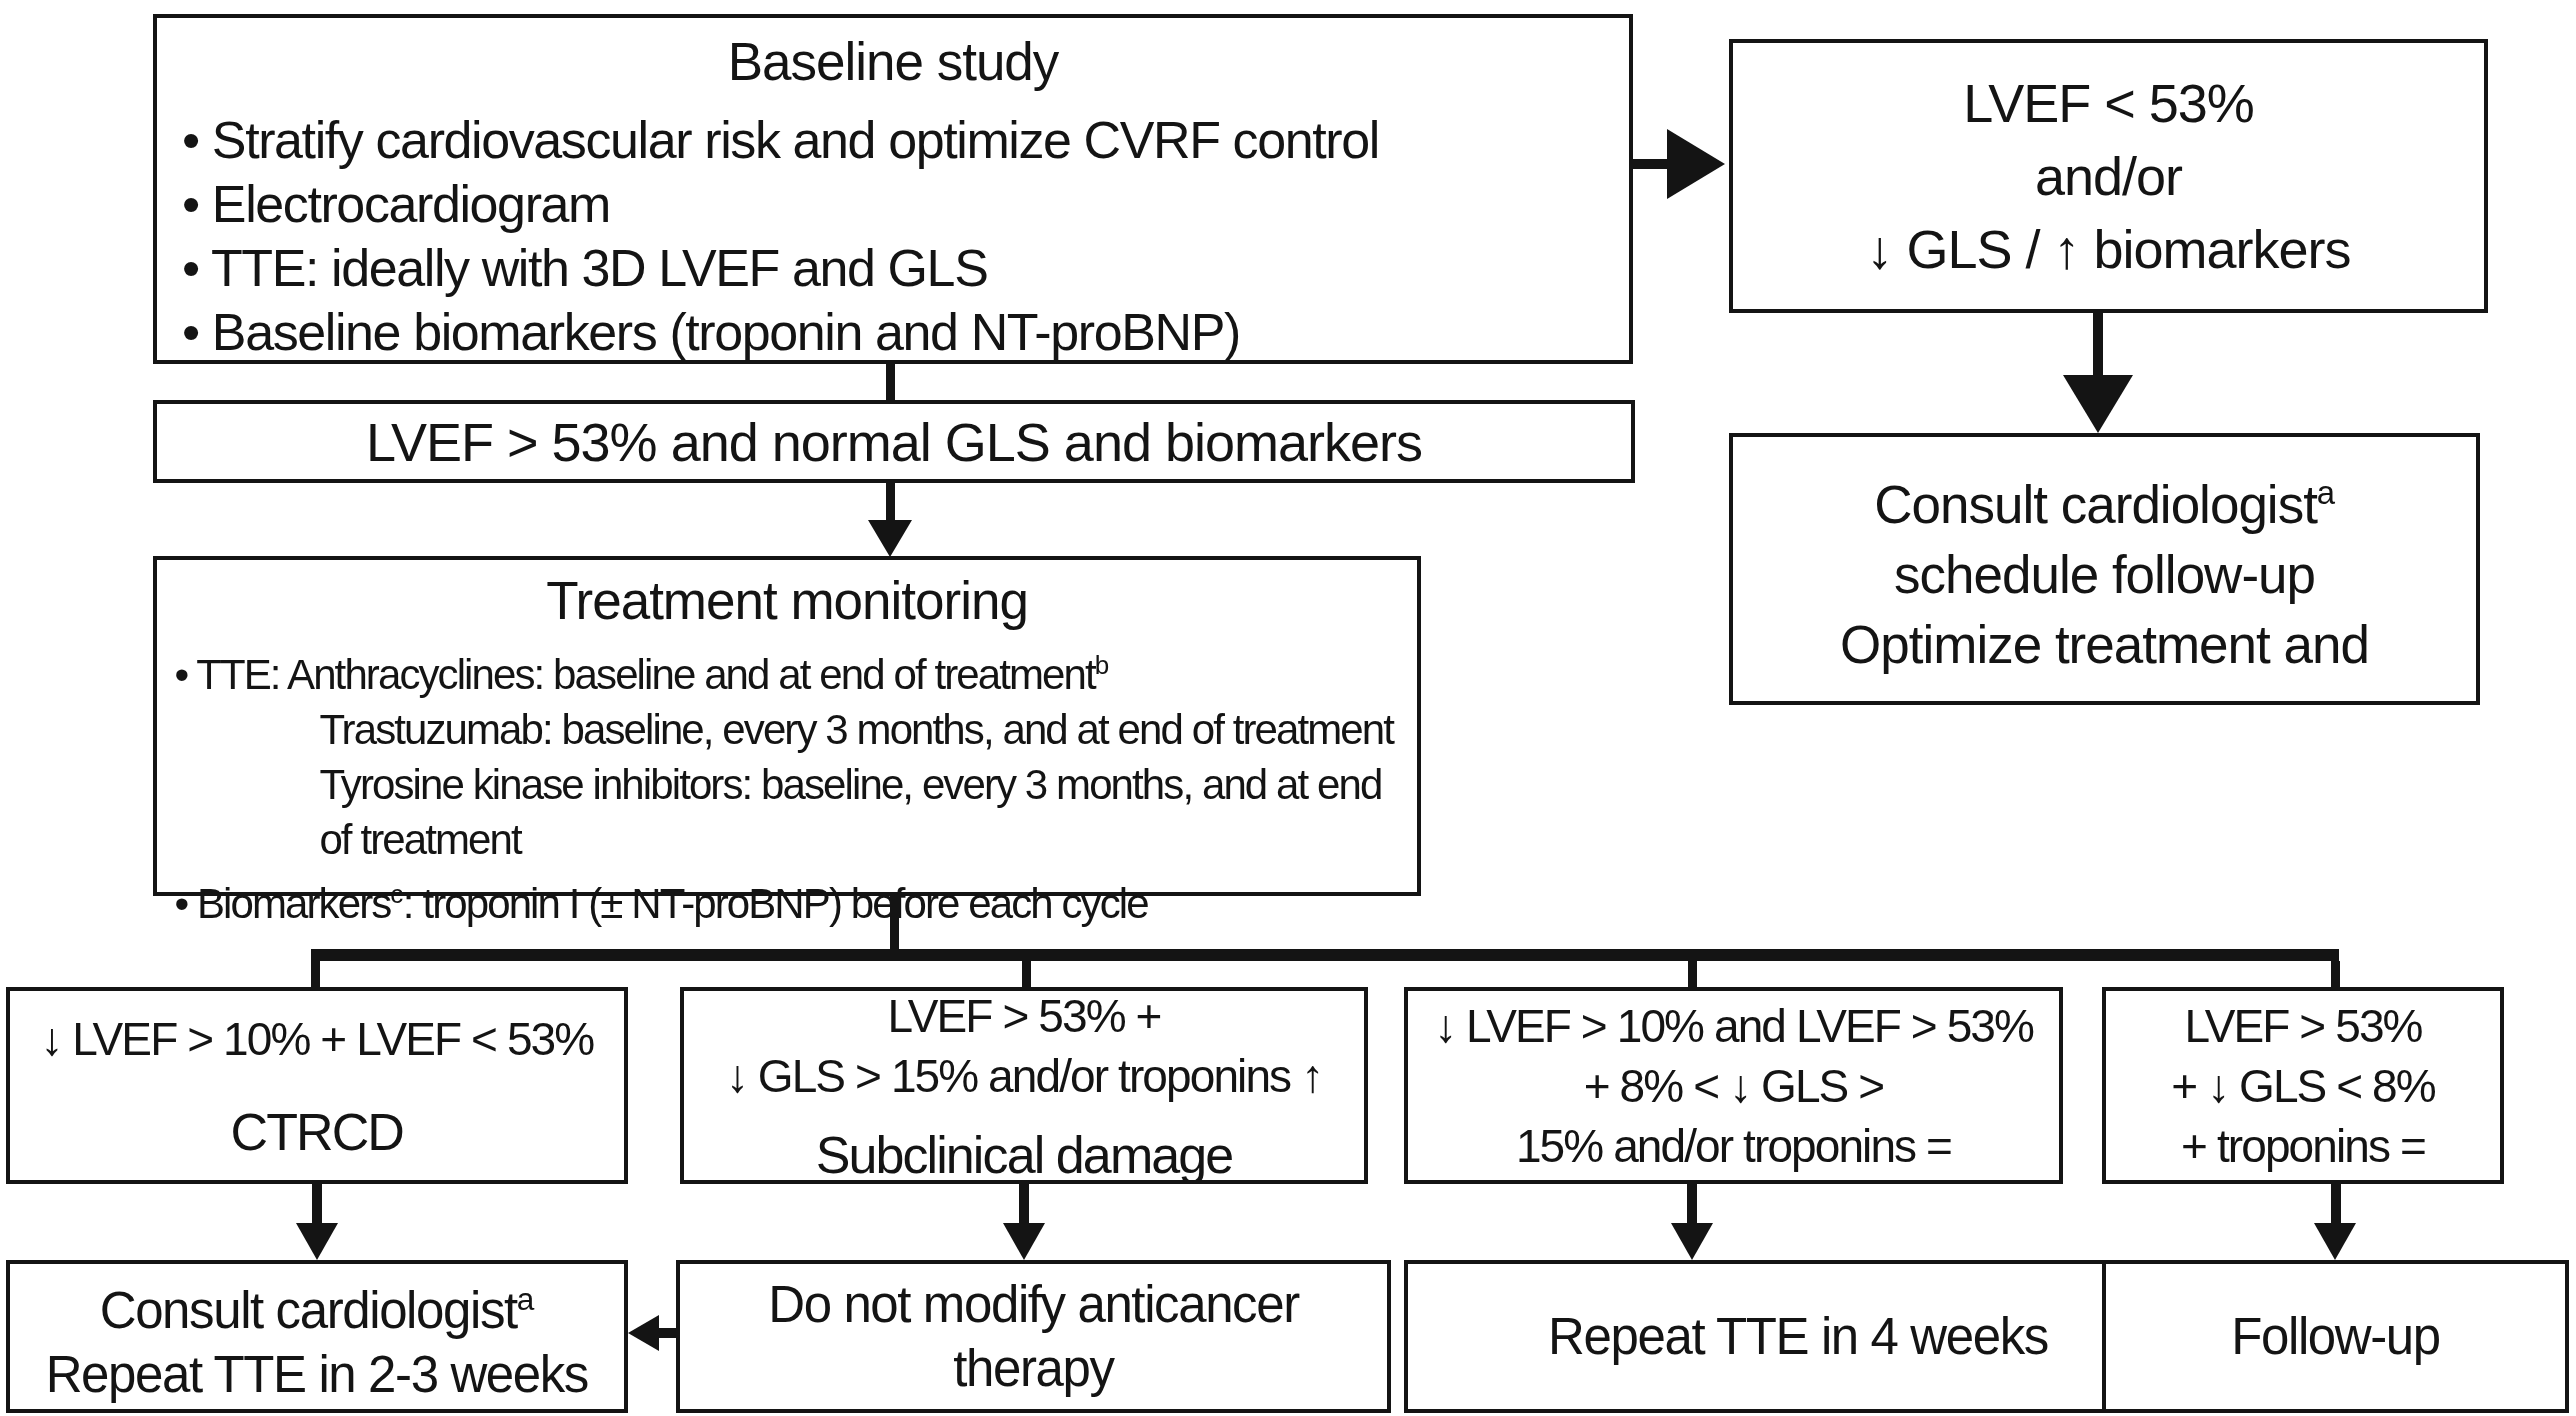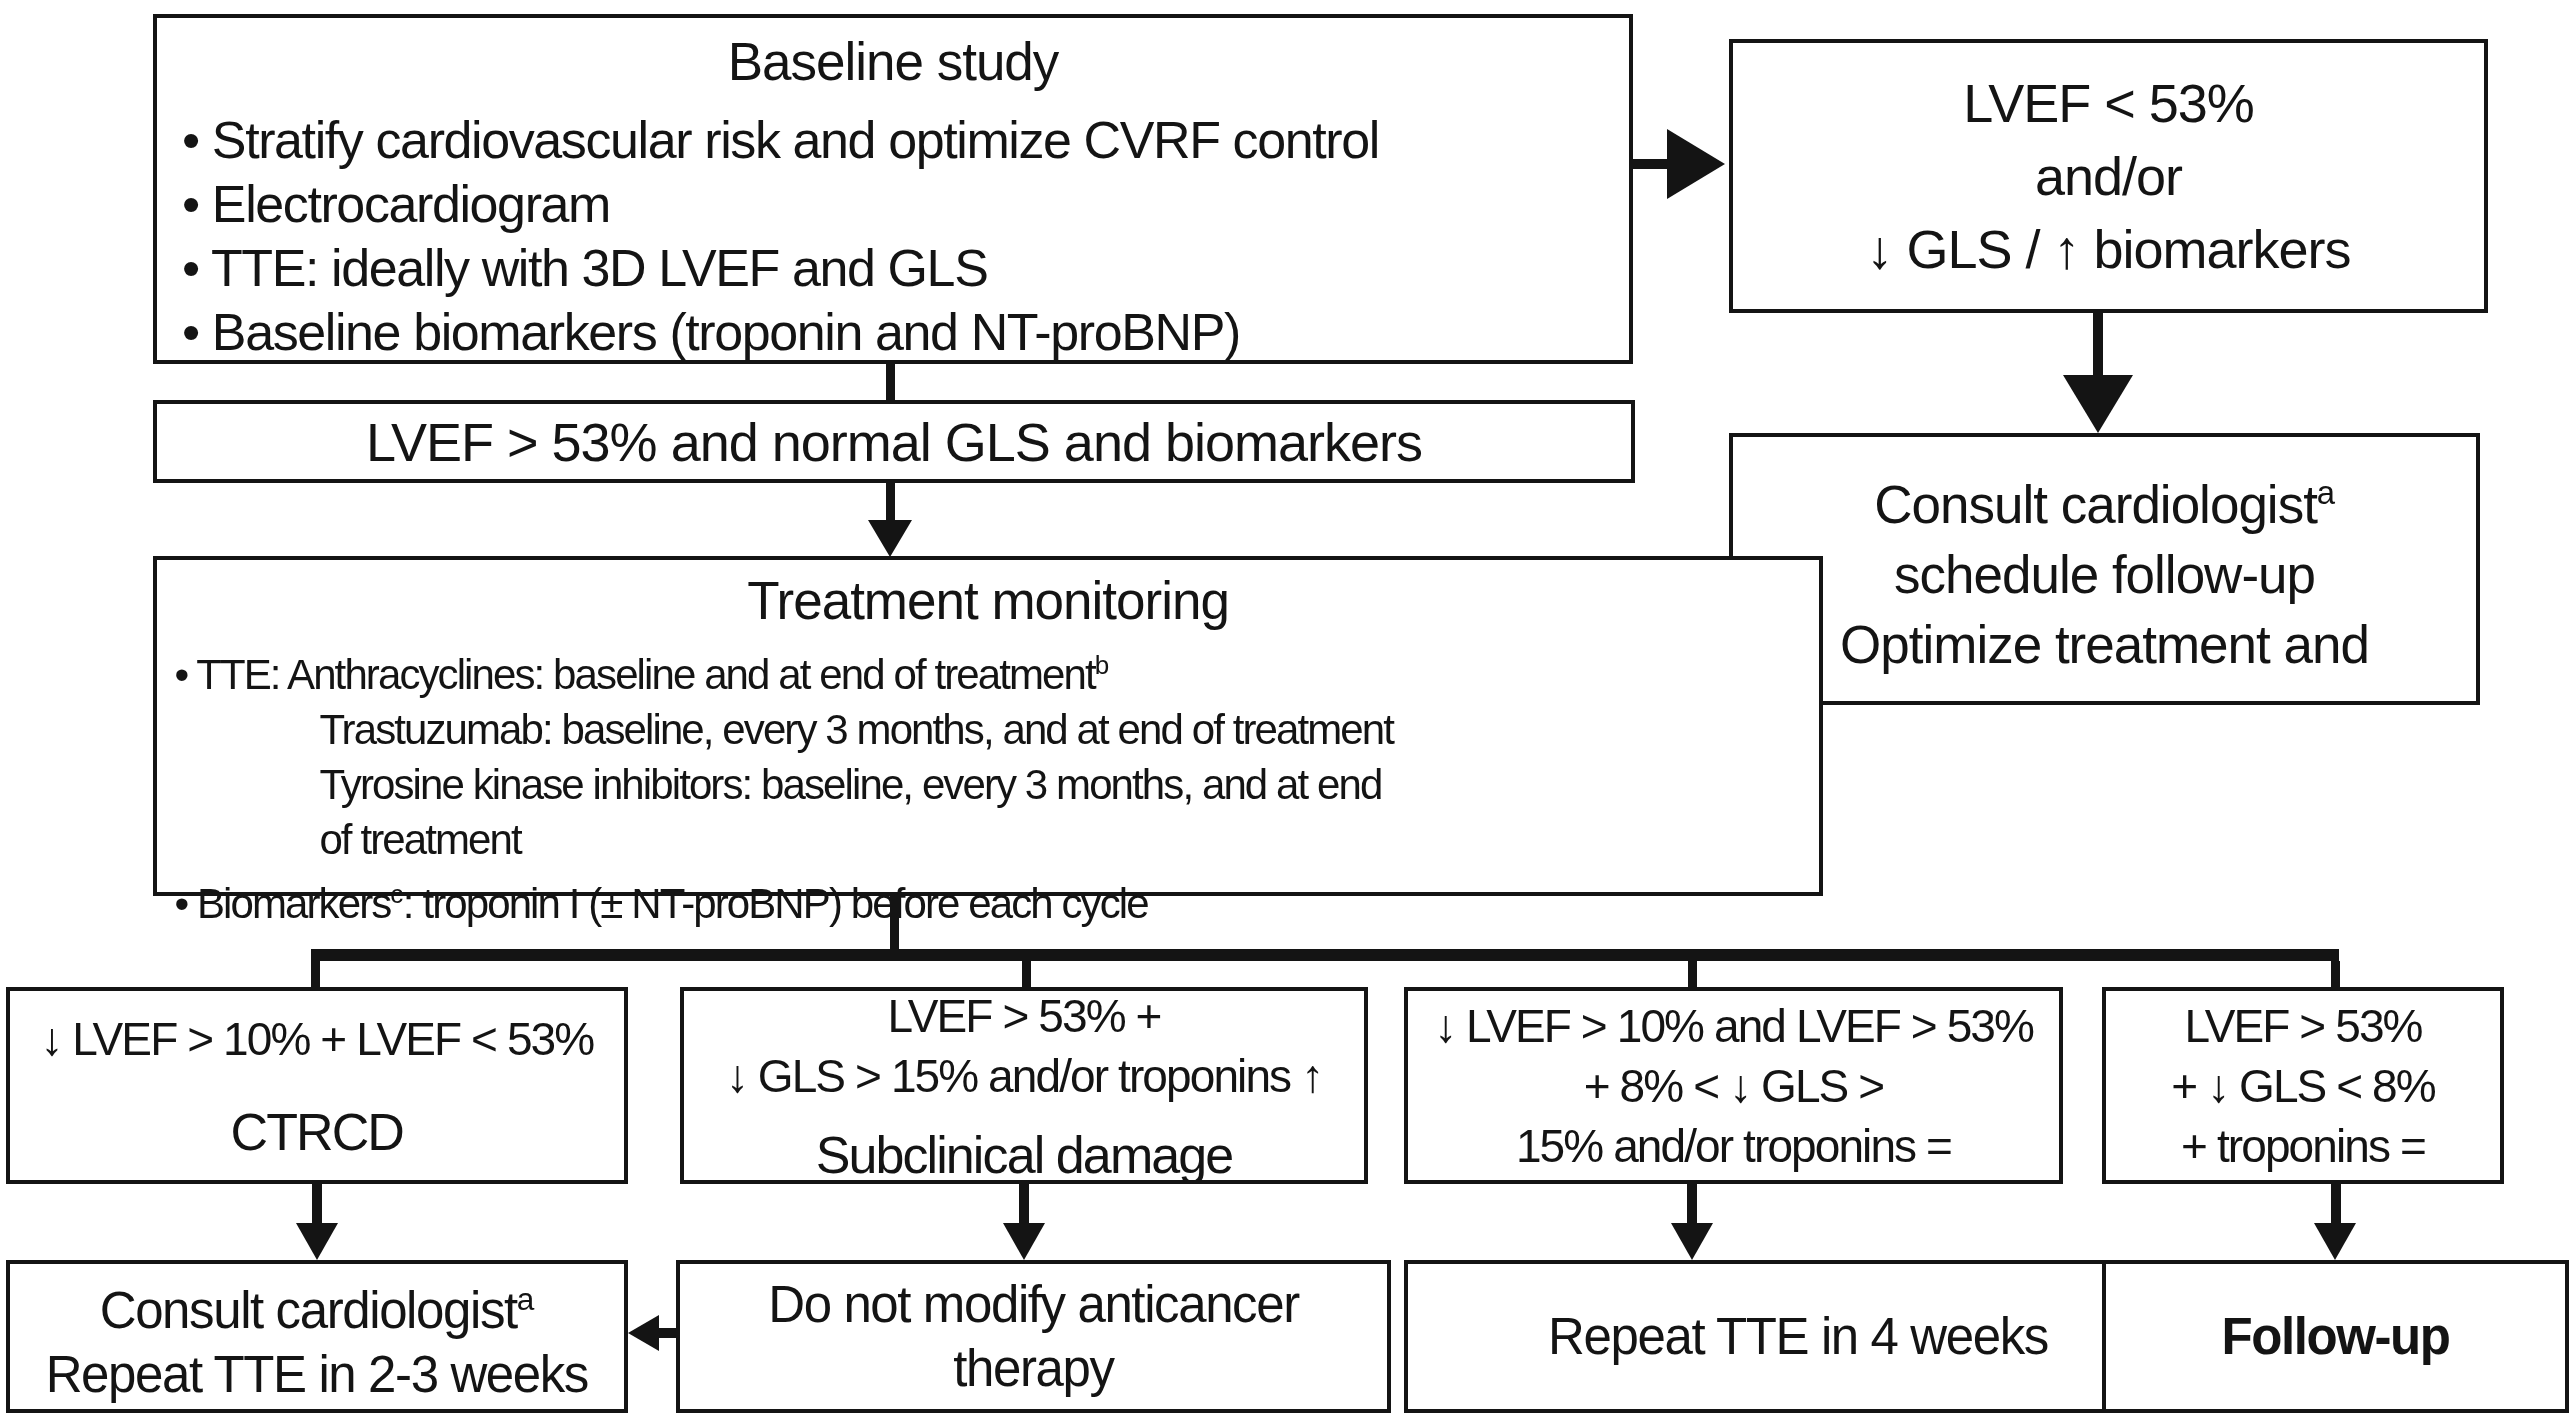--- a/index.html
+++ b/index.html
@@ -36,38 +36,38 @@
   #baseline-box{left:153px;top:13.5px;width:1480px;height:350px;padding:13.5px 25px 0 25px;}
   #baseline-box .title{text-align:center;font-size:53px;margin-bottom:15.5px;}
   #baseline-box .bullet{font-size:52px;line-height:64px;letter-spacing:-1.4px;}
   
   #abnormal-box{left:1729px;top:39px;width:759px;height:274px;font-size:54px;line-height:73px;align-items:center;}
   
   #normal-bar{left:153px;top:400px;width:1482px;height:83px;font-size:54px;}
   
   #consult-right-box{left:1729px;top:433px;width:751px;height:272px;font-size:53px;line-height:70px;}
   
-  #treatment-box{left:153px;top:556px;width:1670px;height:340px;padding:9.7px 17.4px 0 17.4px;}
+  #treatment-box{left:153px;top:556px;width:1268px;height:340px;padding:9.7px 17.4px 0 17.4px;}
   #treatment-box .title{text-align:center;font-size:53px;margin-bottom:7.7px;}
   #treatment-box .tline{font-size:42px;line-height:55px;letter-spacing:-1.9px;}
   #treatment-box .cont{padding-left:145px;}
   
   .branch{top:987px;height:197px;font-size:46px;line-height:60px;letter-spacing:-1.9px;}
   #branch-ctrcd{left:5.8px;width:622px;}
   #branch-ctrcd .label{font-size:52px;margin-top:33px;}
   #branch-subclinical{left:680px;width:688px;}
   #branch-subclinical .label{font-size:52px;margin-top:19.3px;}
   #branch-gls-drop{left:1404px;width:659px;}
   #branch-normal{left:2102px;width:402px;}
   
   .outcome{top:1260px;height:153px;font-size:51px;line-height:64px;letter-spacing:-1.4px;}
   #outcome-consult{left:5.8px;width:622px;}
   #outcome-continue{left:676px;width:715px;}
   #outcome-repeat4{left:1404px;width:788px;}
-  #outcome-followup{left:2102px;width:467px;font-weight:bold;}
+  #outcome-followup{left:2102px;width:467px;}
 </style>
 </head>
 <body>
 
 <div class="canvas">
 
   <div class="box" id="baseline-box">
     <div class="title">Baseline study</div>
     <div class="bullet">• Stratify cardiovascular risk and optimize CVRF control</div>
     <div class="bullet">• Electrocardiogram</div>

